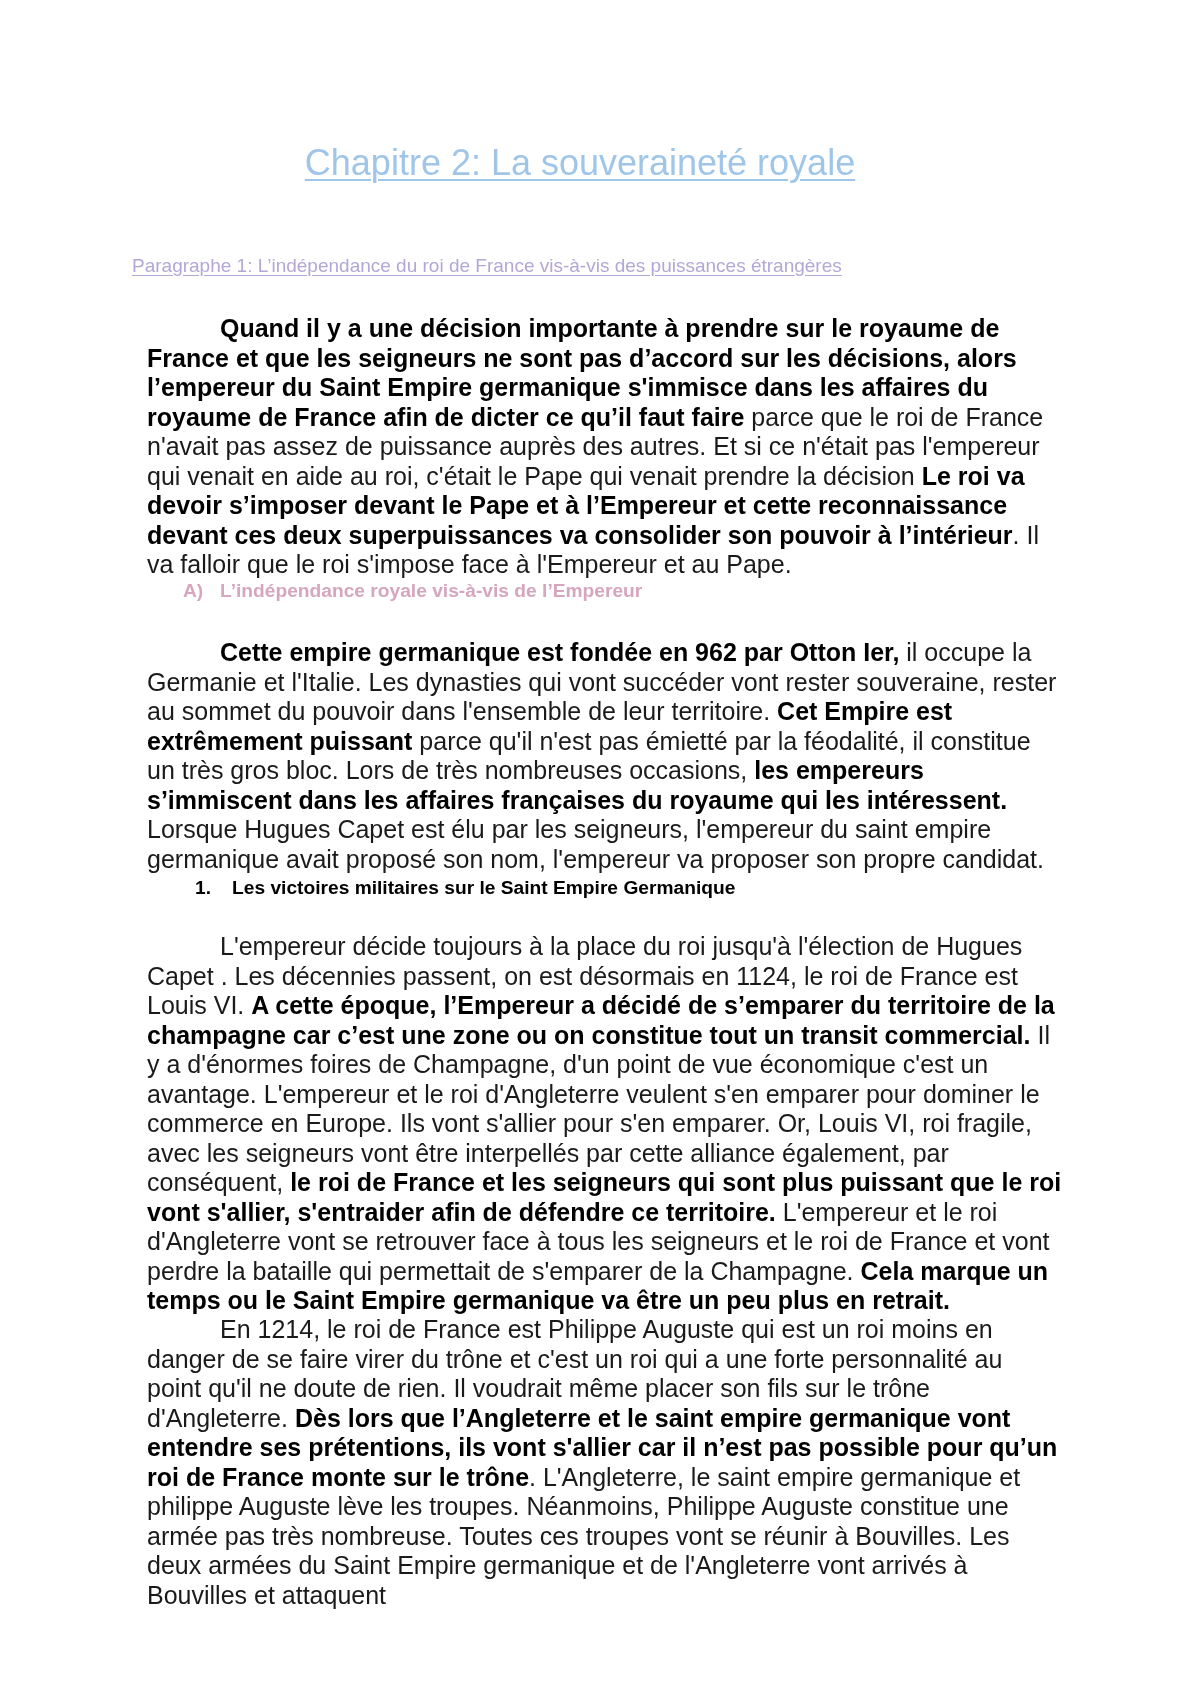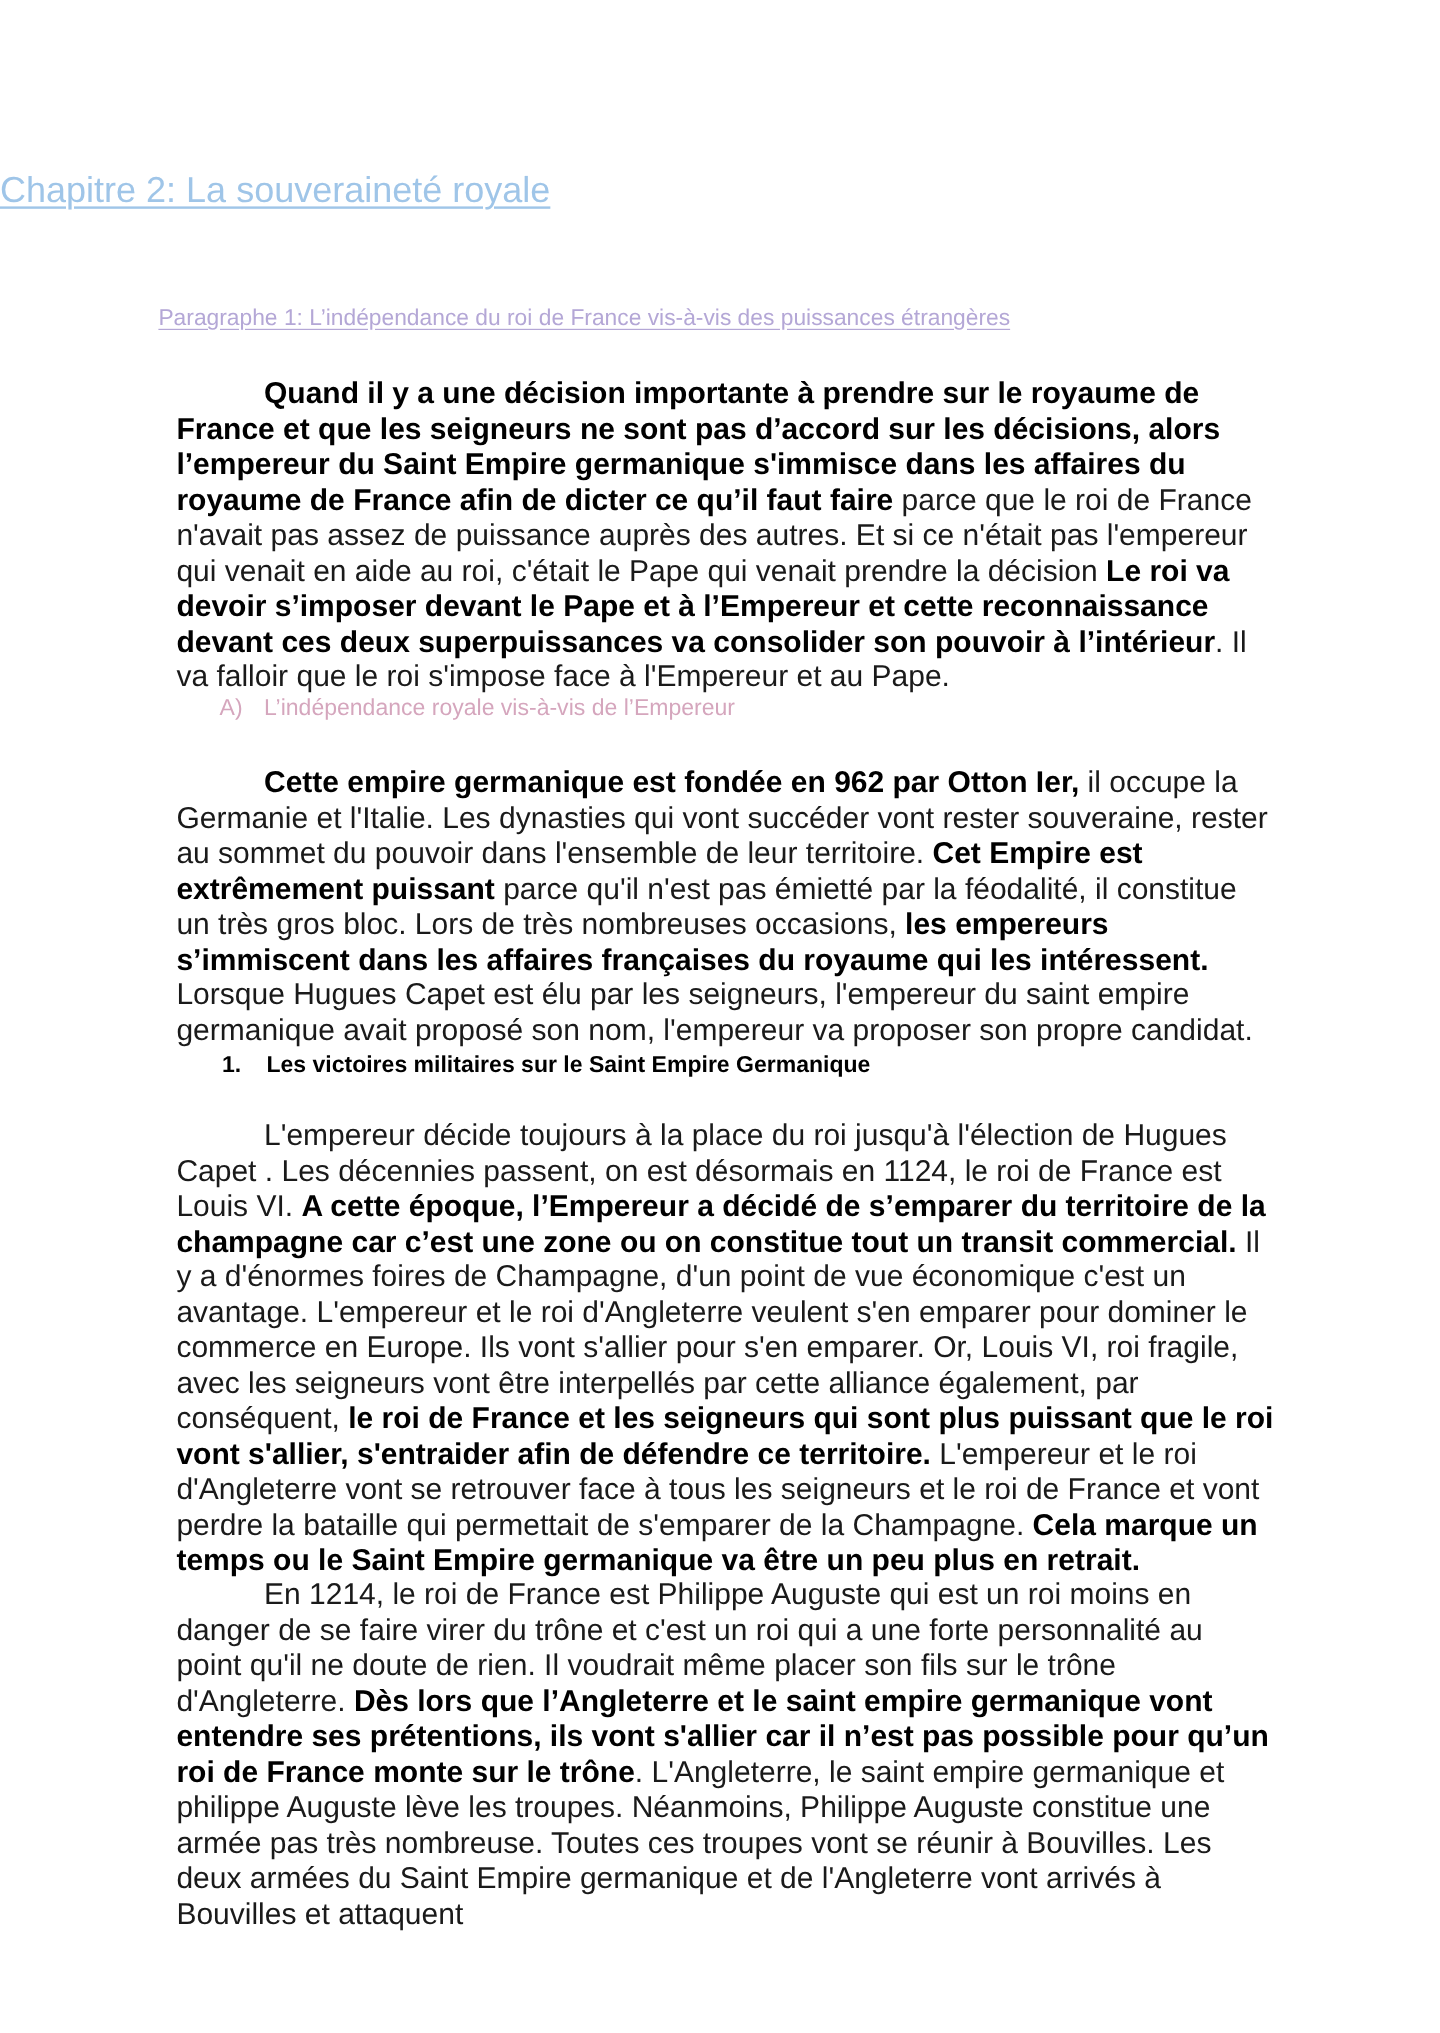--- a/index.html
+++ b/index.html
@@ -1,41 +1,41 @@
 <!DOCTYPE html>
 <html><head>
 <meta charset="utf-8">
 <style>
   html, body { margin: 0; padding: 0; background: #ffffff; }
   body { width: 1200px; height: 1694px; position: relative; overflow: hidden; }
   .page { position: absolute; left: 0; top: 0; width: 1200px; height: 1694px; background: #fff; }
   .title {
-    position: absolute; left: 0; width: 1160px; top: 142px; 
-    font-family: "Liberation Sans", sans-serif; font-size: 30px; color: #9fc5e8;
+    position: absolute; left: 0; width: 1160px; top: 142px; text-align: center;
+    font-family: "Liberation Sans", sans-serif; font-size: 36px; color: #9fc5e8;
     text-decoration: underline; text-decoration-thickness: 2px; text-underline-offset: 4px;
   }
   .para-heading {
     position: absolute; left: 132px; top: 255px;
     font-family: "Liberation Sans", sans-serif; font-size: 19px; color: #b4a7d6;
     text-decoration: underline; text-underline-offset: 3px;
   }
   .body-text {
     position: absolute; left: 147px; width: 915px;
     font-family: "Liberation Sans", sans-serif; font-size: 25px; line-height: 29.5px;
     color: #1a1a1a; text-align: left;
   }
   .body-text .indent { display: inline-block; width: 73px; }
   .body-text b { font-weight: bold; color: #000; }
   .sub-heading {
     position: absolute; left: 183px; top: 580px;
-    font-family: "Liberation Sans", sans-serif; font-size: 19.2px; color: #d5a6bd; font-weight: normal;
+    font-family: "Liberation Sans", sans-serif; font-size: 19.2px; color: #d5a6bd; font-weight: bold;
   }
   .sub-heading .num { display: inline-block; width: 37px; }
   .list-heading {
-    position: absolute; left: 185px; top: 877px;
+    position: absolute; left: 195px; top: 877px;
     font-family: "Liberation Sans", sans-serif; font-size: 19.2px; color: #000; font-weight: bold;
   }
   .list-heading .num { display: inline-block; width: 37px; }
 </style>
 </head>
 <body>
 
 <div class="page">
 
   <div class="title">Chapitre 2: La souveraineté royale</div>

